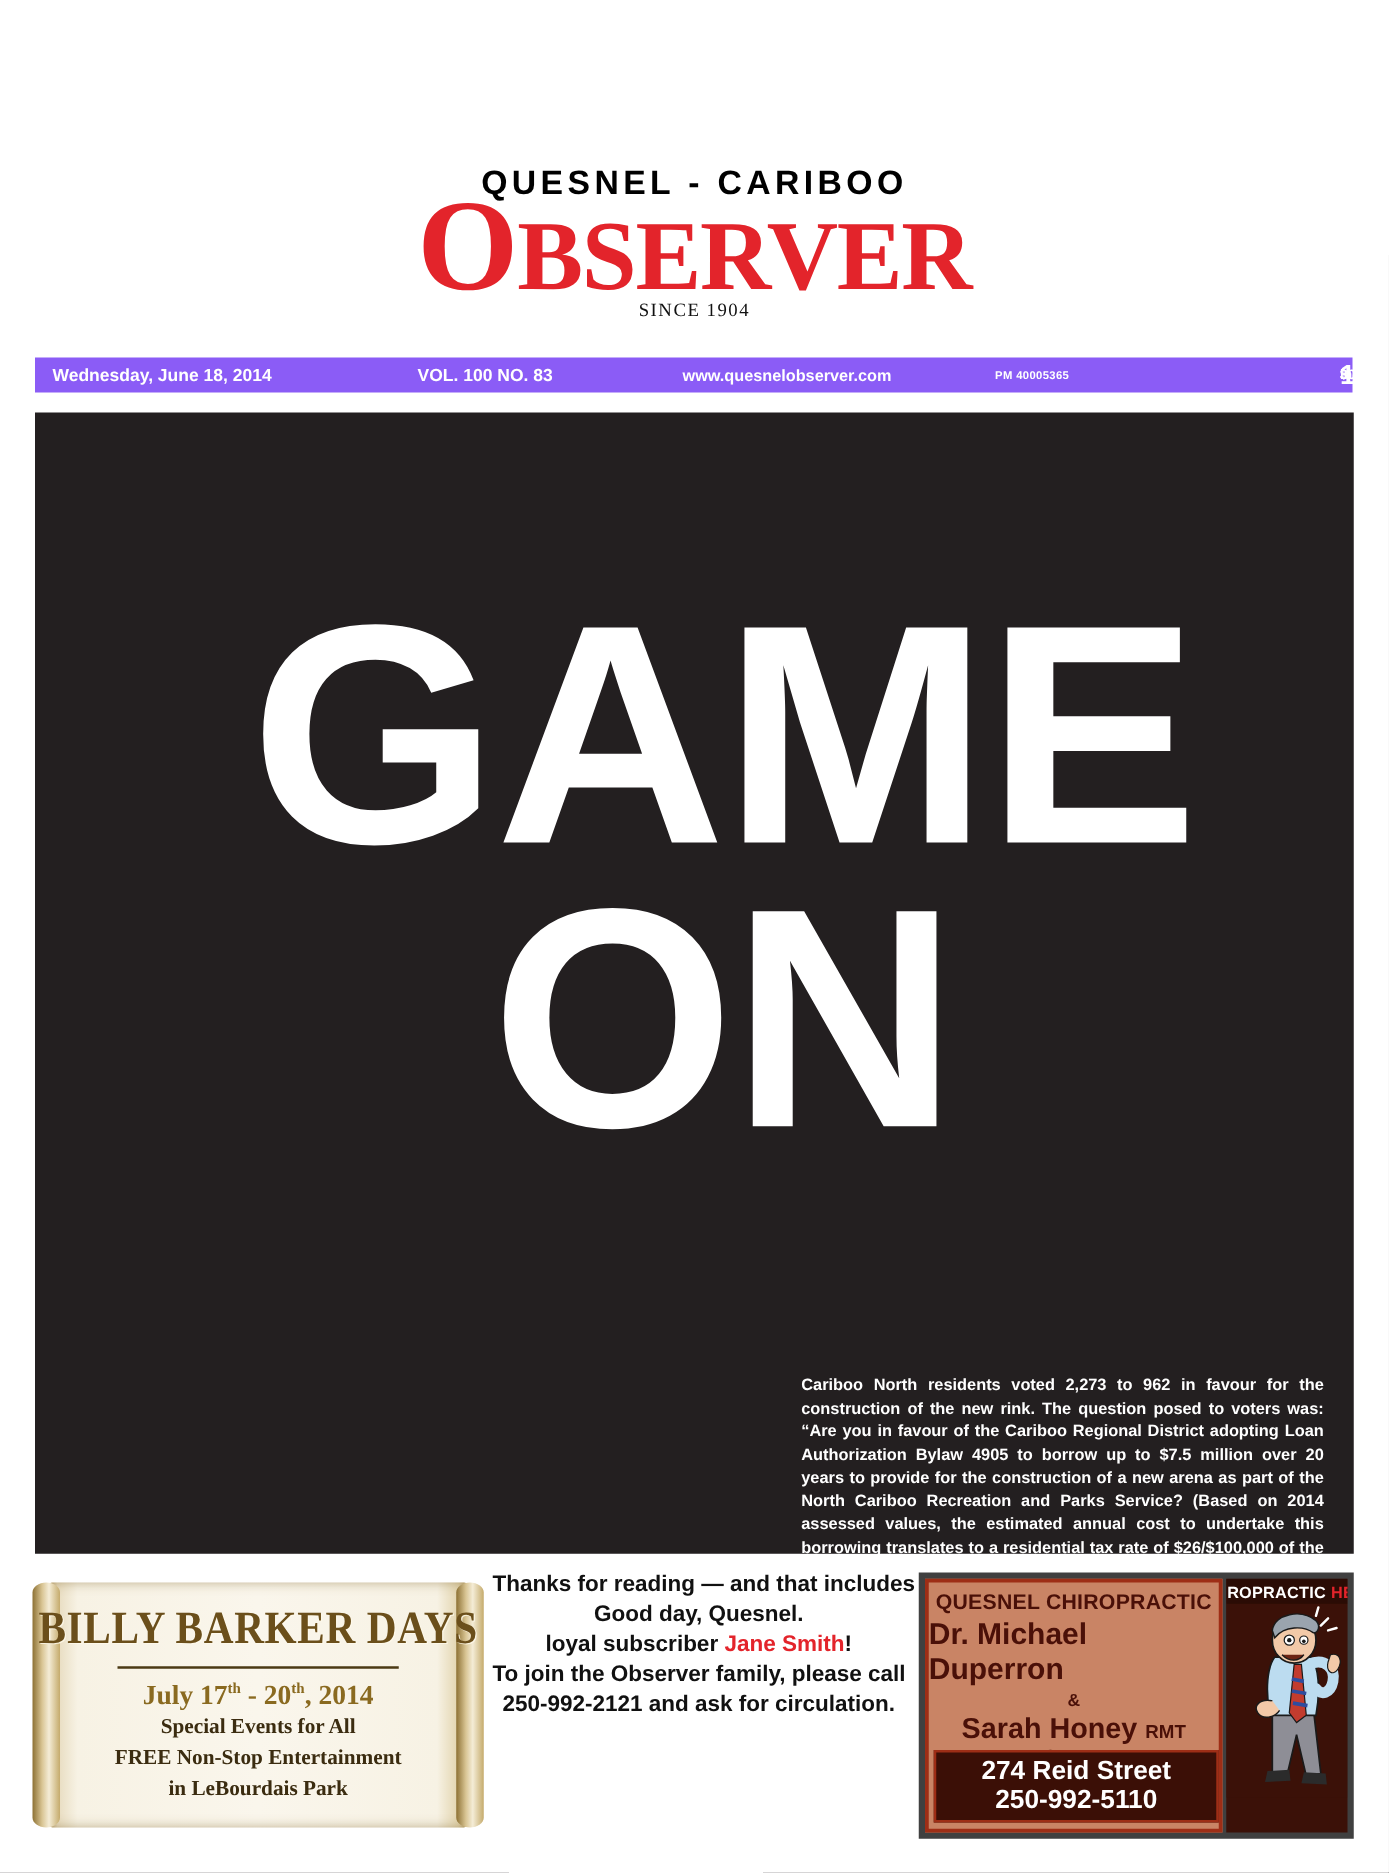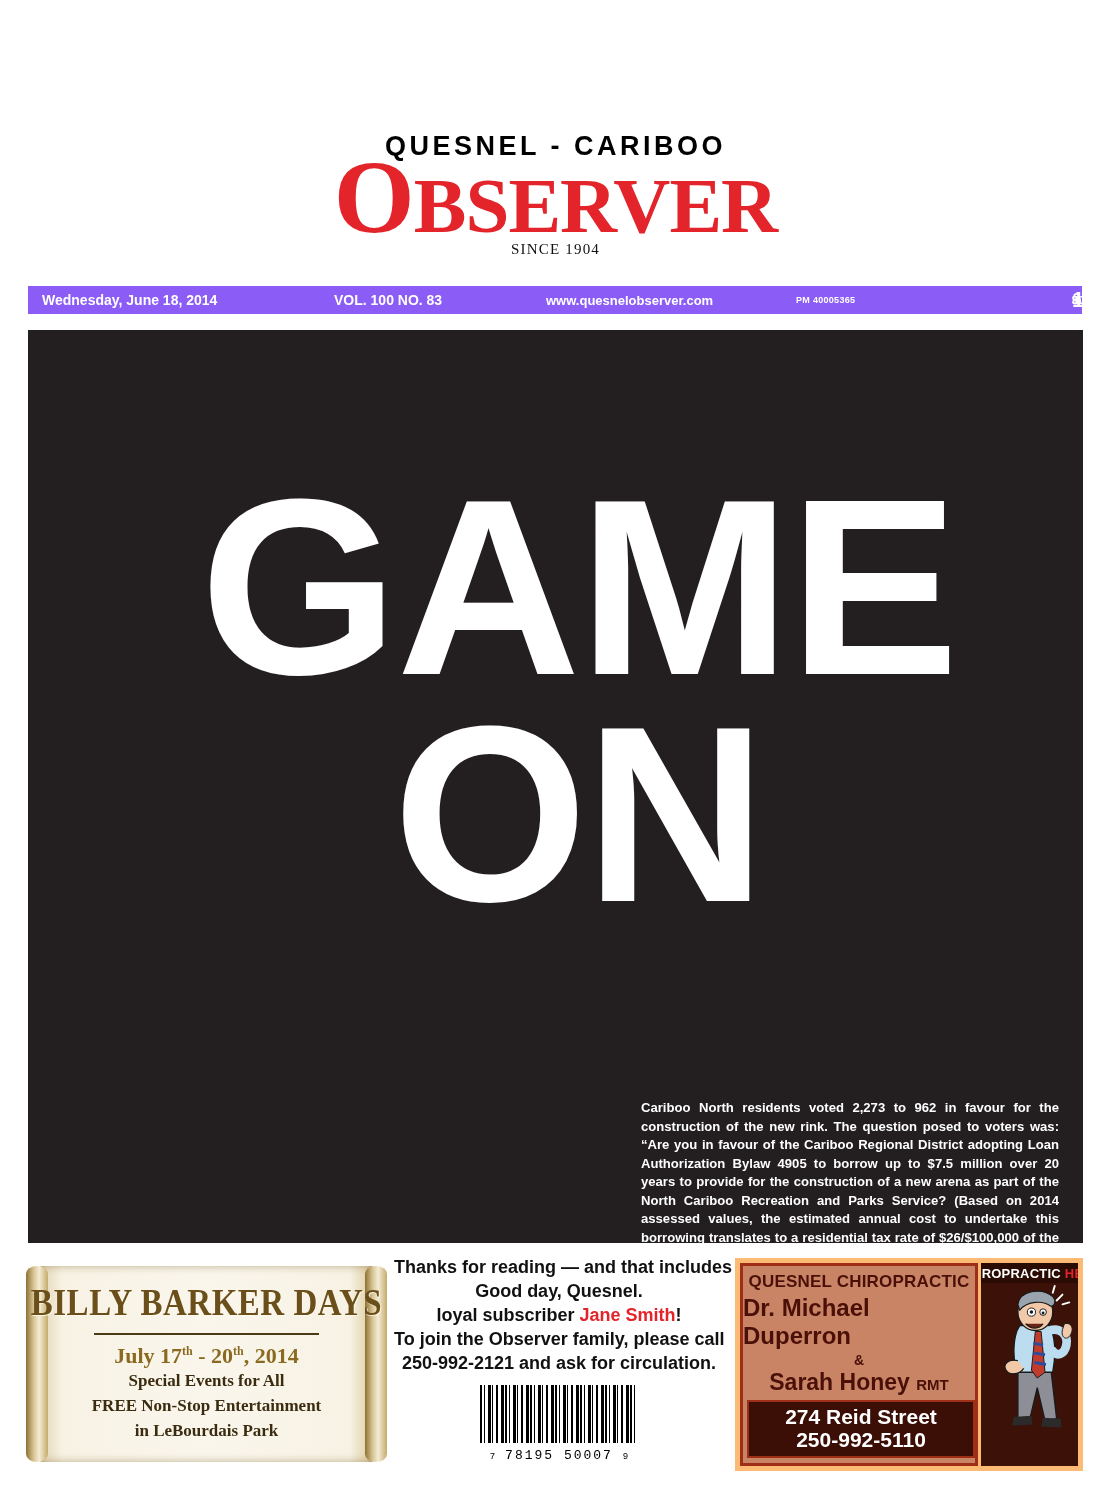--- a/index.html
+++ b/index.html
@@ -288,21 +288,21 @@
   }
   .barcode-digits .edge { font-size: 9px; letter-spacing: 0; }
 
   
   .chiro-ad {
     position: absolute;
     left: 707px;
     top: 3px;
     width: 348px;
     height: 213px;
-    background: #fdba74;
+    background: #404040;
     display: flex;
   }
   .chiro-left {
     width: 238px;
     margin: 5px 0 5px 5px;
     background: #C98465;
     border: 3px solid #9E2E16;
     display: flex;
     flex-direction: column;
     align-items: center;
@@ -404,24 +404,20 @@
     </div>
 
     <div class="subnote">
       <div class="sn-line">Thanks for reading — and that includes</div>
       <div class="sn-line">Good day, Quesnel.</div>
       <div class="sn-line"><span>loyal subscriber </span><span class="sn-name">Jane Smith</span><span>!</span></div>
       <div class="sn-line">To join the Observer family, please call</div>
       <div class="sn-line">250-992-2121 and ask for circulation.</div>
     </div>
 
-    <div class="barcode-wrap">
-      <div class="barcode"></div>
-      <div class="barcode-digits"><span class="edge">7</span> <span>78195</span> <span>50007</span> <span class="edge">9</span></div>
-    </div>
 
     <div class="chiro-ad">
       <div class="chiro-left">
         <div class="ch-l1">QUESNEL CHIROPRACTIC</div>
         <div class="ch-l2">Dr. Michael Duperron</div>
         <div class="ch-amp">&amp;</div>
         <div class="ch-l3"><span>Sarah Honey</span> <span class="rmt">RMT</span></div>
         <div class="ch-open">Open</div>
         <div class="ch-hours">Mon &amp; Tues, Thurs &amp; Friday</div>
         <div class="ch-addr-box">

